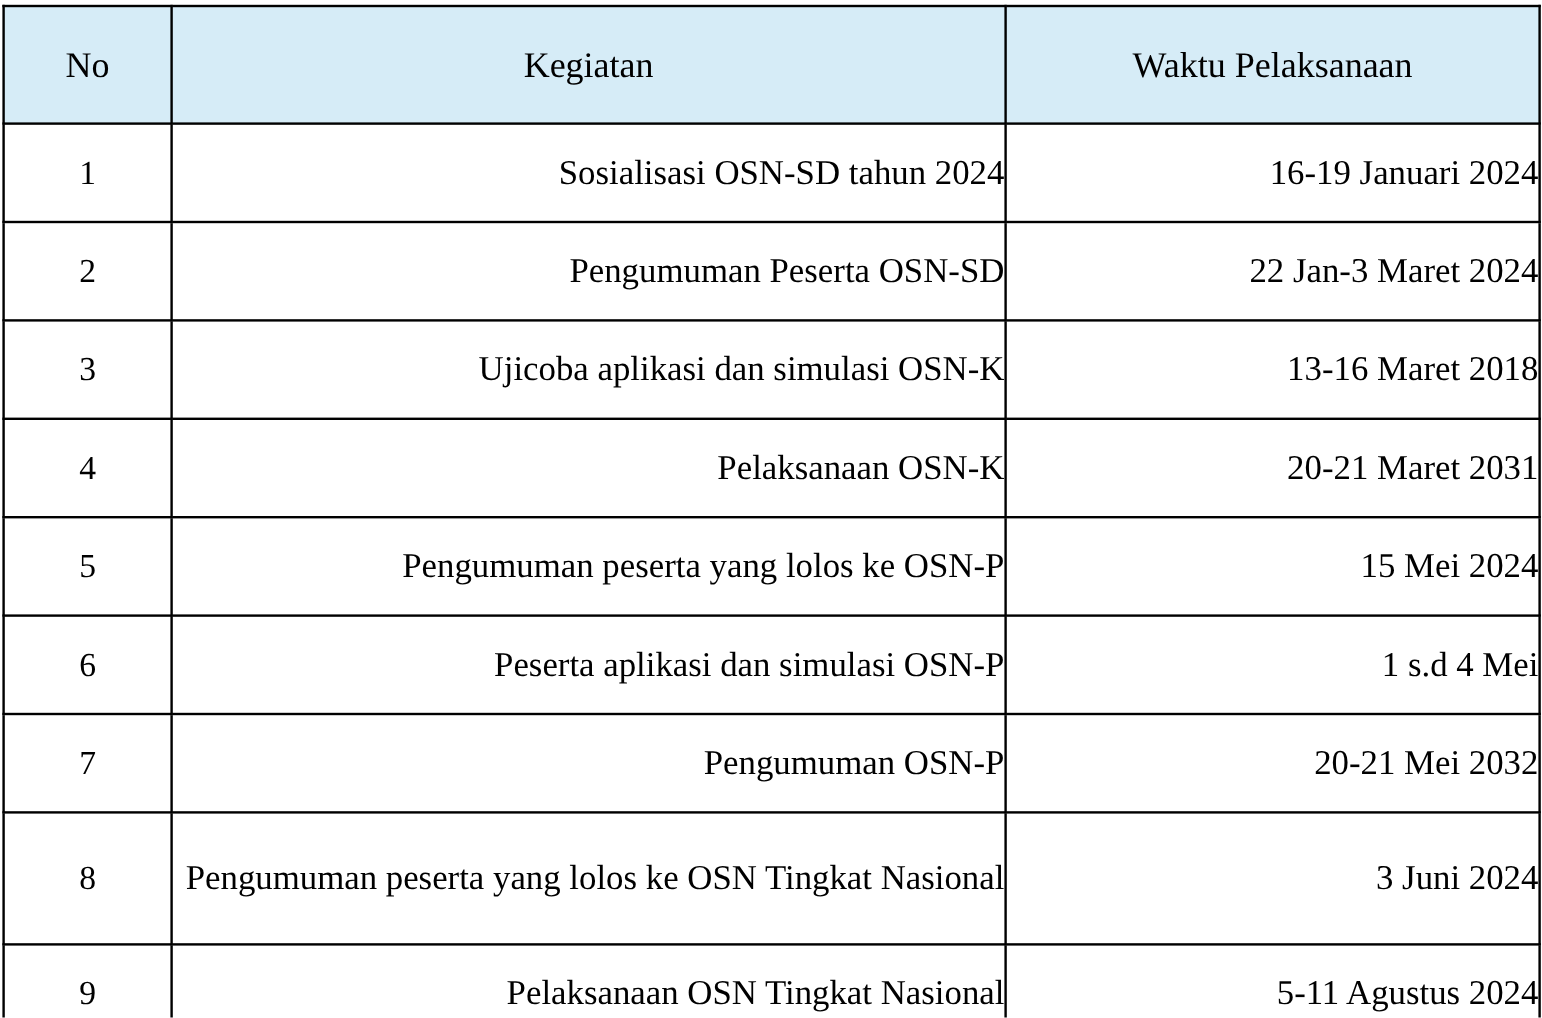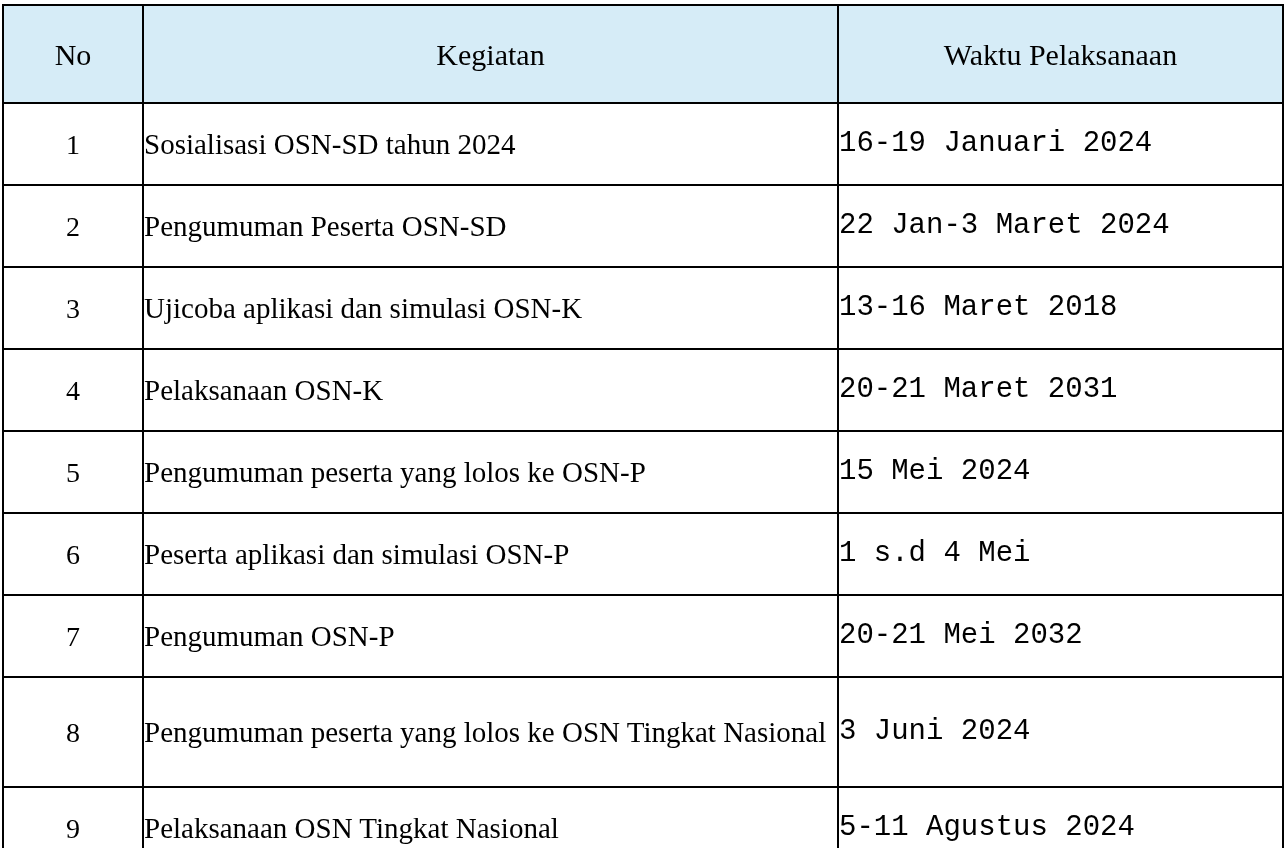--- a/index.html
+++ b/index.html
@@ -48,26 +48,25 @@
     font-size: 29px;
     line-height: 1.25;
     height: 80px;
   }
   td.no {
     text-align: center;
     font-size: 28px;
   }
   td.kegiatan {
     padding-left: 14px;
-    text-align: left;
+    text-align: right;
   }
   td.waktu {
     padding-left: 14px;
-    text-align: left;
-    font-family: Liberation Mono, monospace;
+    text-align: right;
   }
   tr.tall td { height: 108px; }
 </style>
 </head>
 <body>
 
 <div class="page">
 
   <table class="schedule">
     <colgroup>

